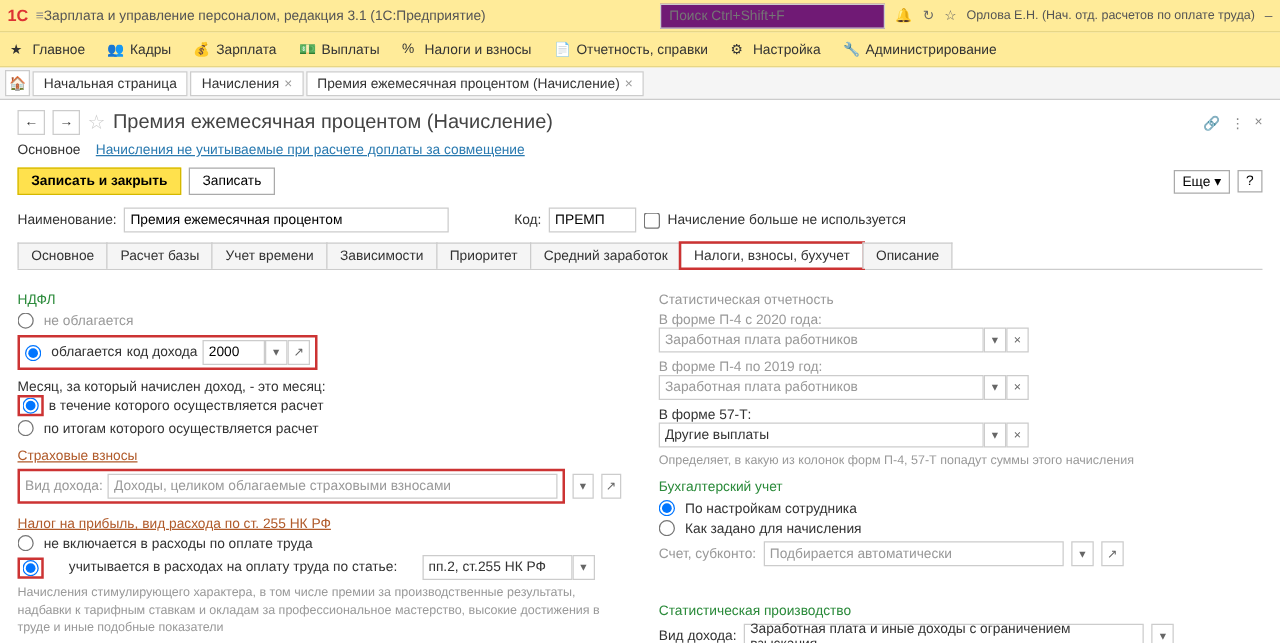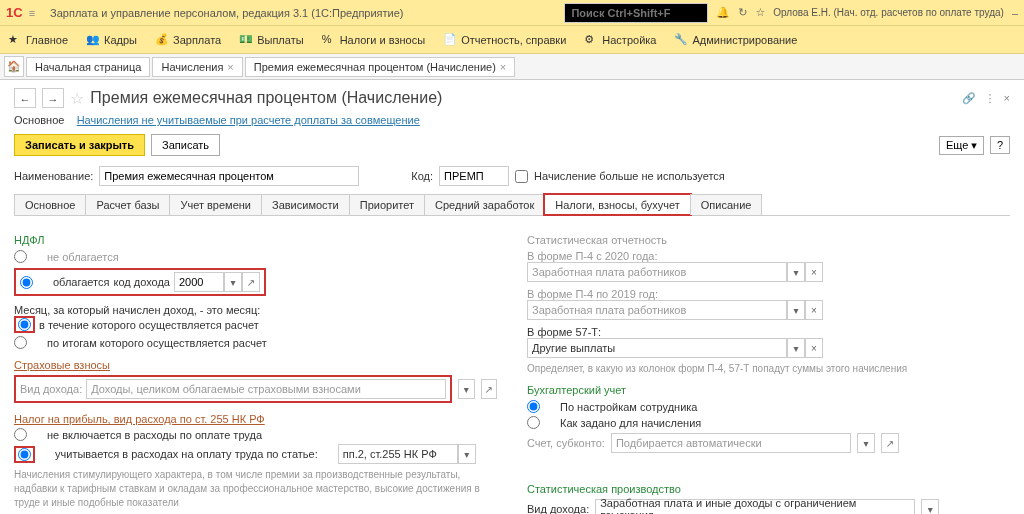--- a/index.html
+++ b/index.html
@@ -1,21 +1,21 @@
 <!DOCTYPE html>
 <html><head>
 <meta charset="utf-8">
 <style>
   * { box-sizing: border-box; margin: 0; padding: 0; font-family: Arial, sans-serif; }
   body { font-size: 11px; color: #333; background: #fff; width: 1024px; }
   .top-bar { background: #ffeb99; height: 26px; display: flex; align-items: center; padding: 0 6px; border-bottom: 1px solid #e0d080; }
   .logo { color: #d33; font-weight: bold; font-size: 13px; margin-right: 6px; }
-  .app-title { color: #555; font-size: 11px; flex: 0 0 auto; margin-left: 15px; }
+  .app-title { color: #555; font-size: 11px; flex: 0 0 auto; margin-left: 0; }
   .spacer { flex: 1; }
-  .search-box { background: #000000; border: 1px solid #ccc; padding: 2px 6px; font-size: 11px; color: #999; width: 144px; height: 20px; font-weight: bold; }
+  .search-box { background: #701a75; border: 1px solid #ccc; padding: 2px 6px; font-size: 11px; color: #999; width: 180px; height: 20px; }
   .top-icons { display: flex; gap: 8px; margin-left: 8px; align-items: center; color: #666; }
   .user-label { font-size: 10px; color: #555; }
   .menu-bar { background: #ffeb99; height: 28px; display: flex; align-items: center; padding: 0 8px; gap: 18px; border-bottom: 1px solid #e0d080; }
   .menu-item { display: flex; align-items: center; gap: 4px; color: #333; font-size: 11px; cursor: pointer; }
   .menu-icon { width: 14px; height: 14px; display: inline-block; }
   .tabs-bar { background: #f5f5f5; height: 26px; display: flex; align-items: center; padding: 0 4px; border-bottom: 1px solid #ccc; gap: 2px; }
   .tab { background: #fff; border: 1px solid #ccc; padding: 3px 8px; font-size: 11px; display: flex; align-items: center; gap: 4px; }
   .tab.home { width: 20px; padding: 3px; justify-content: center; }
   .tab .close { color: #999; cursor: pointer; }
   .content { padding: 8px 14px; }
@@ -36,21 +36,21 @@
   .text-input { border: 1px solid #ccc; padding: 2px 4px; font-size: 11px; height: 20px; }
   .checkbox { width: 13px; height: 13px; }
   .inner-tabs { display: flex; border-bottom: 1px solid #ccc; margin-bottom: 10px; }
   .inner-tab { padding: 4px 10px; border: 1px solid #ccc; border-bottom: none; background: #f5f5f5; font-size: 11px; cursor: pointer; margin-right: -1px; }
   .inner-tab.active { background: #fff; }
   .inner-tab.highlighted { outline: 2px solid #c33; outline-offset: -1px; }
   .two-col { display: flex; gap: 30px; }
   .col { flex: 1; }
   .section-title { color: #2a8a3a; font-size: 11px; margin: 8px 0 4px; }
   .section-title.disabled { color: #999; }
-  .radio-row { display: flex; align-items: center; gap: 20px; margin: 3px 0; font-size: 11px; }
+  .radio-row { display: flex; align-items: center; gap: 8px; margin: 3px 0; font-size: 11px; }
   .radio-row.disabled { color: #999; }
   .radio { width: 13px; height: 13px; }
   .red-box { border: 2px solid #c33; padding: 2px 4px; display: inline-flex; align-items: center; gap: 4px; }
   .disabled-input { background: #f5f5f5; color: #999; }
   .help-text { font-size: 10px; color: #999; margin-top: 4px; line-height: 1.4; }
   .icon-btn { border: 1px solid #ccc; width: 18px; height: 20px; display: inline-flex; align-items: center; justify-content: center; background: #fff; cursor: pointer; font-size: 10px; color: #666; }
   .field-group { display: flex; align-items: center; }
   .select-like { border: 1px solid #ccc; padding: 2px 4px; font-size: 11px; height: 20px; display: flex; align-items: center; background: #fff; }
   .vdots { cursor: pointer; color: #888; }
 </style>

